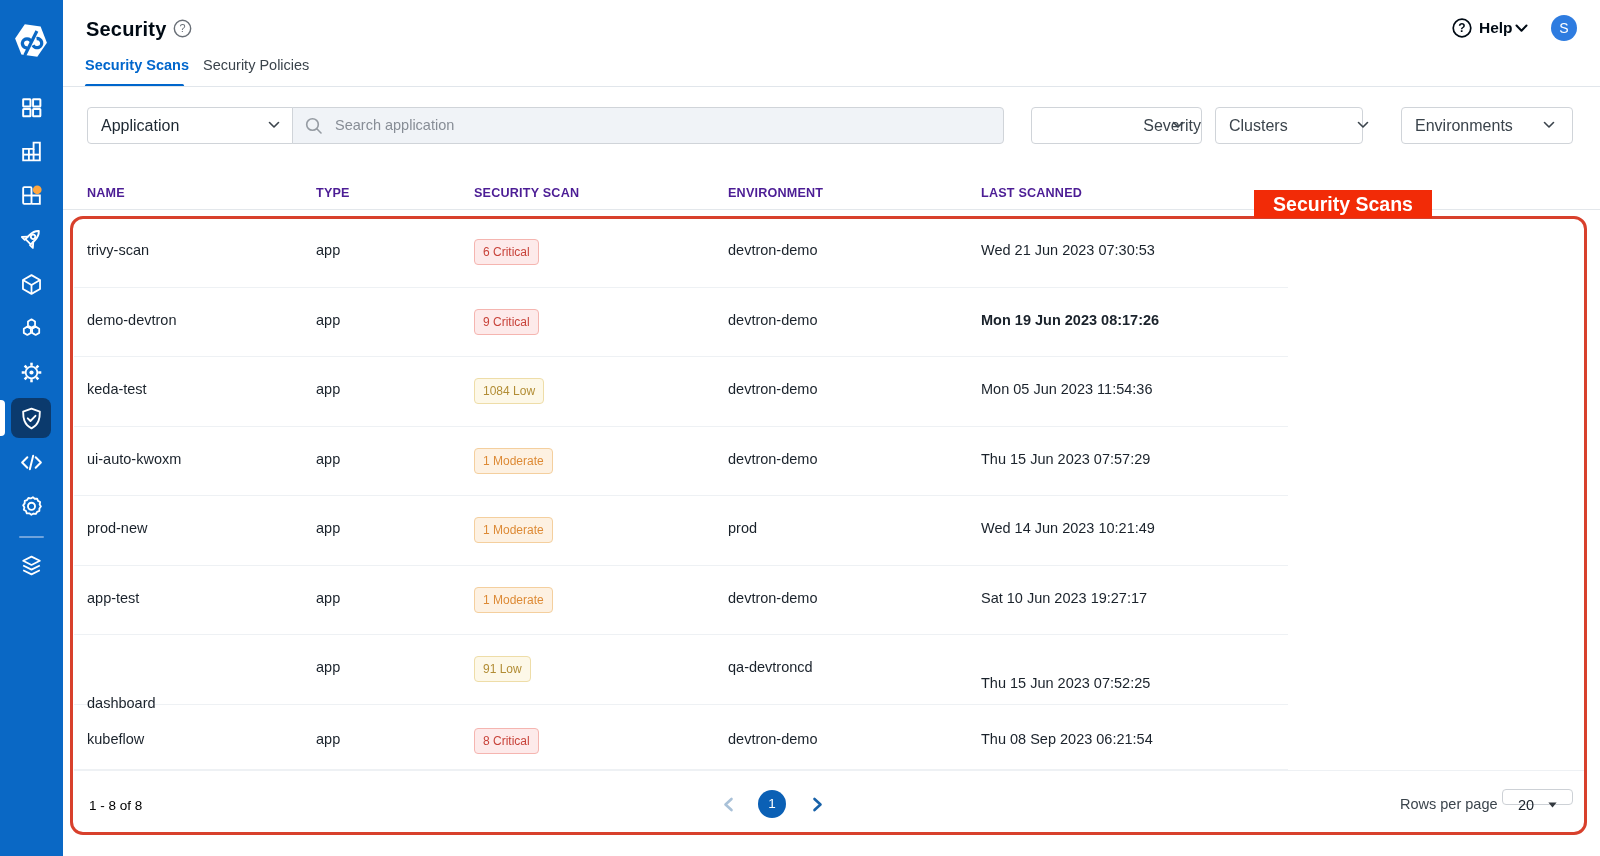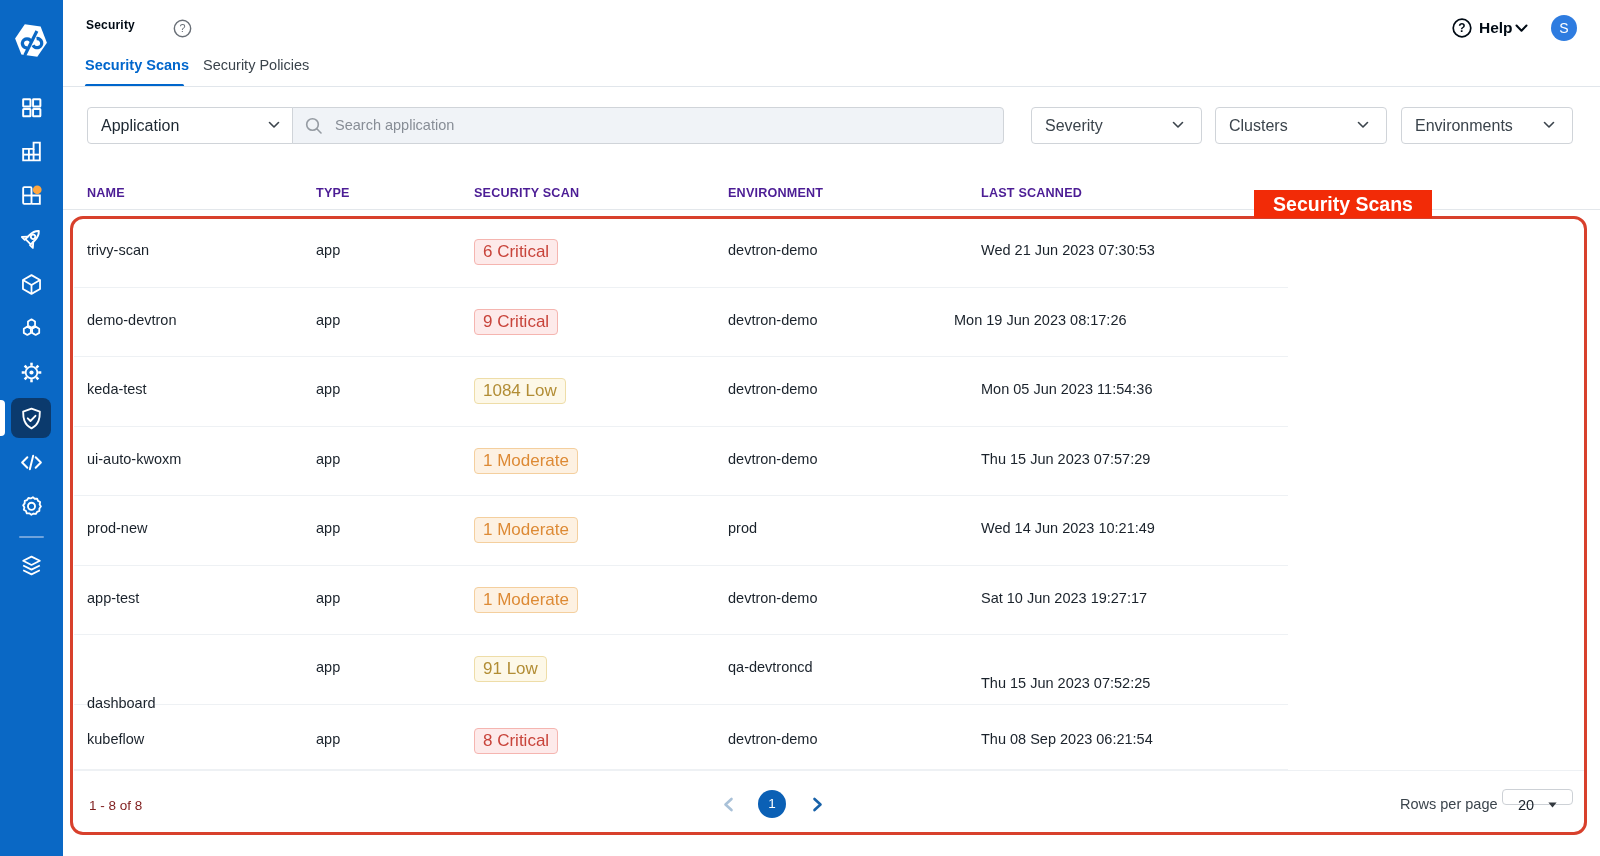--- a/index.html
+++ b/index.html
@@ -6,47 +6,47 @@
 html,body { width:1600px; height:856px; background:#fff; font-family:"Liberation Sans", sans-serif; overflow:hidden; }
 .abs { position:absolute; }
 
 
 #sidebar { position:absolute; left:0; top:0; width:63px; height:856px; background:#0a68c5; }
 .sideicon { position:absolute; left:19px; width:25px; height:25px; }
 #activebox { position:absolute; left:11px; top:398px; width:40px; height:40px; background:#0b3a6d; border-radius:8px; }
 #activepill { position:absolute; left:0; top:400px; width:5px; height:36px; background:#fff; border-radius:0 4px 4px 0; }
 
 
-#title { position:absolute; left:86px; top:18px; font-size:12px; font-weight:700; color:#000a14; letter-spacing:0.2px; }
+#title { position:absolute; left:86px; top:18px; font-size:20px; font-weight:700; color:#000a14; letter-spacing:0.2px; }
 #tab1 { position:absolute; left:85px; top:57px; font-size:14.5px; font-weight:700; color:#0066cc; }
 #tab2 { position:absolute; left:203px; top:57px; font-size:14.5px; font-weight:400; color:#3b444c; }
 #tabline { position:absolute; left:85px; top:83.5px; width:99px; height:3px; background:#0066cc; border-radius:2px; }
 #hdrborder { position:absolute; left:63px; top:86px; width:1537px; height:1px; background:#e1e6eb; }
 #helptxt { position:absolute; left:1479px; top:19px; font-size:15.5px; font-weight:700; color:#000a14; }
 #avatar { position:absolute; left:1551px; top:15px; width:26px; height:26px; border-radius:50%; background:#2e7ce0; color:#fff; font-size:14px; text-align:center; line-height:26px; }
 
 
 .fbox { position:absolute; top:107px; height:37px; border:1px solid #d0d4d9; background:#fff; border-radius:4px; font-size:16px; color:#3b444c; line-height:35px; padding-left:13px; }
 #fapp { left:87px; width:206px; border-radius:4px 0 0 4px; color:#1c2731; z-index:2; }
 #fsearch { left:292px; width:712px; background:#f0f3f7; border-radius:0 4px 4px 0; color:#878d96; font-size:14.5px; padding-left:42px; }
 .chev { position:absolute; top:121px; width:12px; height:8px; z-index:3; }
 
 
 .th { position:absolute; top:186px; font-size:12.6px; font-weight:600; color:#4c1d95; letter-spacing:0.2px; }
 .row { position:absolute; left:74px; width:1214px; height:69px; border-bottom:1px solid #eef1f4; }
 .c1 { position:absolute; left:13px; top:24px; font-size:14.5px; color:#1a222b; }
 .cell { position:absolute; top:24px; font-size:14.5px; color:#1a222b; }
-.badge { position:absolute; left:400px; top:21px; height:26px; line-height:24px; padding:0 8px; border-radius:4px; font-size:17px; border:1px solid; }
+.badge { position:absolute; left:400px; top:21px; height:26px; line-height:24px; padding:0 8px; border-radius:4px; font-size:12px; border:1px solid; }
 .crit { background:#fdeaea; border-color:#f5b5b0; color:#c8433a; }
 .low  { background:#fdf8e8; border-color:#eedda8; color:#b28d35; }
 .mod  { background:#fdf1e2; border-color:#f4cf9e; color:#dd8a35; }
 
 
 #pagesep { position:absolute; left:74px; top:770px; width:1510px; height:1px; background:#eef1f4; }
-#pcount { position:absolute; left:89px; top:798px; font-size:13.5px; color:#7f1d1d; }
+#pcount { position:absolute; left:89px; top:798px; font-size:13.5px; color:#000000; }
 #pcircle { position:absolute; left:758px; top:790px; width:28px; height:28px; border-radius:50%; background:#0b60b5; color:#fff; font-size:13.5px; text-align:center; line-height:28px; }
 #rpp { position:absolute; left:1400px; top:796px; font-size:14.5px; color:#3b444c; }
 #rppbox { position:absolute; left:1502px; top:789px; width:71px; height:16px; border:1px solid #cdd1d6; border-radius:4px; font-size:14.5px; color:#1a222b; line-height:30px; padding-left:15px; }
 
 
 #redbox { position:absolute; left:70px; top:216px; width:1517px; height:619px; border:3px solid #d8402c; border-radius:13px; z-index:5; }
 #redlabel { position:absolute; left:1254px; top:190px; width:178px; height:28px; background:#f22b07; color:#fff; font-size:19.5px; font-weight:700; text-align:center; line-height:28px; z-index:6; font-family:"Liberation Sans", sans-serif; }
 </style>
 </head>
 <body>
@@ -157,22 +157,22 @@
  <text x="10" y="14.4" text-anchor="middle" font-size="12" font-weight="bold" fill="#000a14" font-family="Liberation Sans">?</text>
 </svg>
 <div id="helptxt">Help</div>
 <svg class="abs" style="left:1515px;top:24px;" width="13" height="9" viewBox="0 0 13 9">
  <polyline points="1.5,1.5 6.5,6.8 11.5,1.5" fill="none" stroke="#000a14" stroke-width="2" stroke-linecap="round" stroke-linejoin="round"></polyline>
 </svg>
 <div id="avatar">S</div>
 
 <div class="fbox" id="fapp">Application</div>
 <div class="fbox" id="fsearch">Search application</div>
-<div class="fbox" id="fsev" style="left:1031px;width:171px;">Severity</div>
-<div class="fbox" id="fclu" style="left:1215px;width:172px;">Clusters</div>
+<div class="fbox" id="fsev" style="left:1031px;width:171px;text-align:right;">Severity</div>
+<div class="fbox" id="fclu" style="left:1215px;width:148px;">Clusters</div>
 <div class="fbox" id="fenv" style="left:1401px;width:172px;">Environments</div>
 
 <svg class="abs" style="left:305px;top:117px;" width="18" height="18" viewBox="0 0 18 18">
  <circle cx="7.5" cy="7.5" r="5.8" fill="none" stroke="#959ba2" stroke-width="1.6"></circle>
  <line x1="11.8" y1="11.8" x2="16" y2="16" stroke="#959ba2" stroke-width="1.6" stroke-linecap="round"></line>
 </svg>
 
 <svg class="chev" style="left:268px;" viewBox="0 0 12 8">
     <polyline points="1.5,1.5 6,6 10.5,1.5" fill="none" stroke="#3b444c" stroke-width="1.6" stroke-linecap="round" stroke-linejoin="round"></polyline>
   </svg>
@@ -199,21 +199,21 @@
   <div class="cell" style="left:242px;top:24px;">app</div>
   <div class="badge crit" style="top:21px;">6 Critical</div>
   <div class="cell" style="left:654px;top:24px;">devtron-demo</div>
   <div class="cell" style="left:907px;top:24px;">Wed 21 Jun 2023 07:30:53</div>
  </div>
 <div class="row" style="top:287.5px;height:69.5px;">
   <div class="c1" style="top:24px;">demo-devtron</div>
   <div class="cell" style="left:242px;top:24px;">app</div>
   <div class="badge crit" style="top:21px;">9 Critical</div>
   <div class="cell" style="left:654px;top:24px;">devtron-demo</div>
-  <div class="cell" style="left:880px;top:24px;">Mon 19 Jun 2023 08:17:26</div>
+  <div class="cell" style="left:907px;top:24px;font-weight:bold;">Mon 19 Jun 2023 08:17:26</div>
  </div>
 <div class="row" style="top:357.0px;height:69.5px;">
   <div class="c1" style="top:24px;">keda-test</div>
   <div class="cell" style="left:242px;top:24px;">app</div>
   <div class="badge low" style="top:21px;">1084 Low</div>
   <div class="cell" style="left:654px;top:24px;">devtron-demo</div>
   <div class="cell" style="left:907px;top:24px;">Mon 05 Jun 2023 11:54:36</div>
  </div>
 <div class="row" style="top:426.5px;height:69.5px;">
   <div class="c1" style="top:24px;">ui-auto-kwoxm</div>

